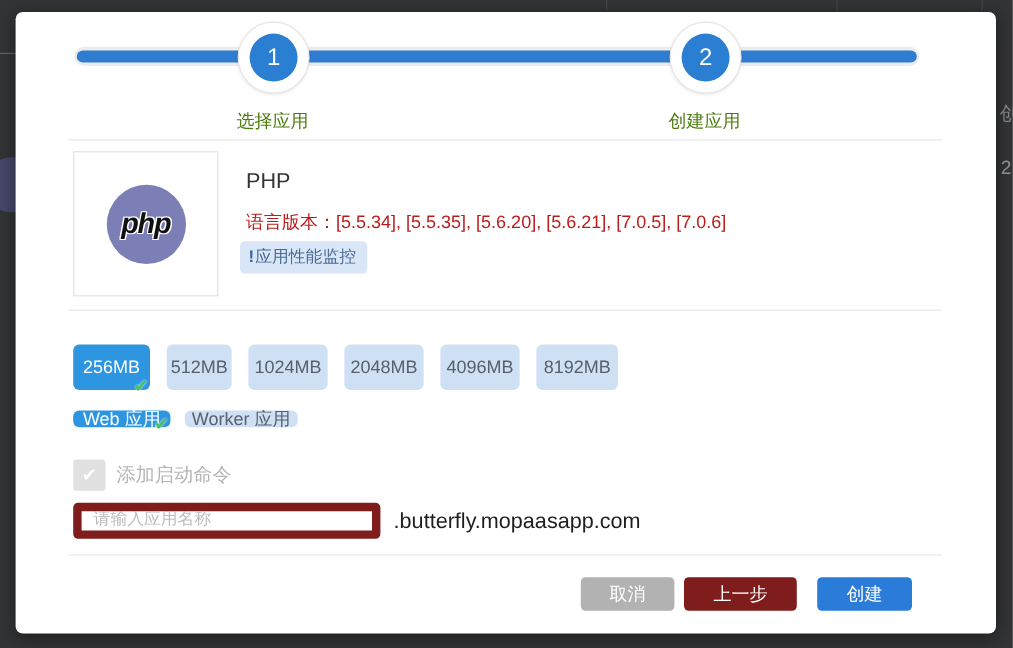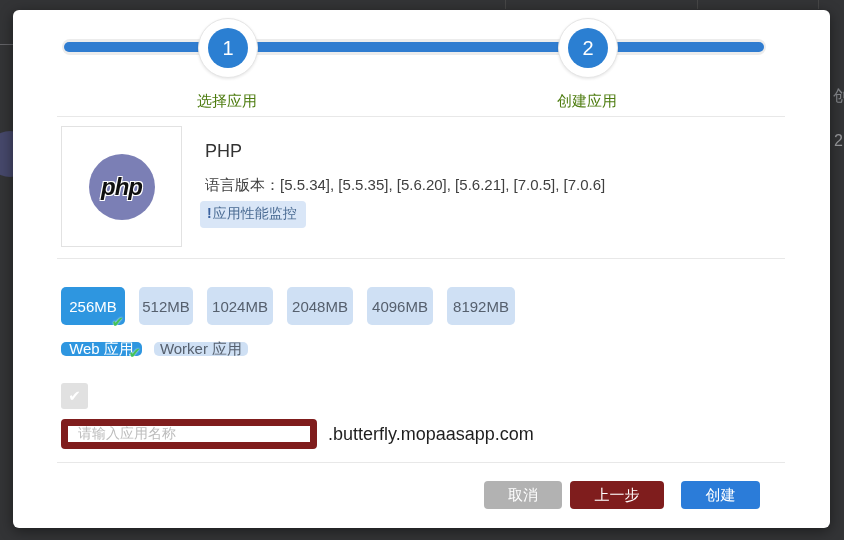--- a/index.html
+++ b/index.html
@@ -47,21 +47,21 @@
   .step-label-2{left:574px;}
 
   
   .app-logo-box{position:absolute;left:48px;top:116px;width:119px;height:119px;
     background:#fff;border:1px solid #e2e2e2;display:flex;align-items:center;justify-content:center;}
   .php-circle{width:66px;height:66px;border-radius:50%;background:#7b7fb5;
     display:flex;align-items:center;justify-content:center;}
   .php-text{font-style:italic;font-weight:bold;font-size:24px;color:#101010;letter-spacing:-1px;
     text-shadow:-1px -1px 0 #fff,1px -1px 0 #fff,-1px 1px 0 #fff,1px 1px 0 #fff;}
   .app-name{position:absolute;left:192px;top:131px;font-size:18px;color:#333;}
-  .app-versions{position:absolute;left:192px;top:166px;font-size:15px;color:#404040;}
+  .app-versions{position:absolute;left:192px;top:166px;font-size:15px;color:#b91c1c;}
   .app-badge{position:absolute;left:187px;top:191px;background:#d9e6f7;border-radius:4px;
     padding:4px 9px 5px 7px;font-size:14px;color:#4a6b93;}
   .app-badge .badge-icon{color:#3a62a0;font-weight:bold;margin-right:1px;}
 
   
   .opt-btn{position:absolute;box-sizing:border-box;border-radius:5px;background:#cfe0f4;
     color:#56606e;display:flex;align-items:center;justify-content:center;cursor:pointer;}
   .opt-btn.selected{background:#2e96e0;color:#fff;}
   .check-icon{position:absolute;right:1px;bottom:-6px;color:#43c25a;font-size:15px;font-weight:bold;
     text-shadow:0 0 2px #ffffff;}
@@ -165,20 +165,21 @@
     </div>
     <div class="opt-btn type-1">
         <span>Worker 应用</span>
       </div>
   </div>
 
   <div class="cmd-row">
     <div class="cmd-checkbox">
       <span class="tick">✔</span>
     </div>
+    <div class="cmd-label">添加启动命令</div>
   </div>
 
   <div class="name-row">
     <input class="name-input" type="text" placeholder="请输入应用名称" style="">
     <div class="domain-suffix">.butterfly.mopaasapp.com</div>
   </div>
 
   <div class="divider divider-3"></div>
 
   <div class="footer">

